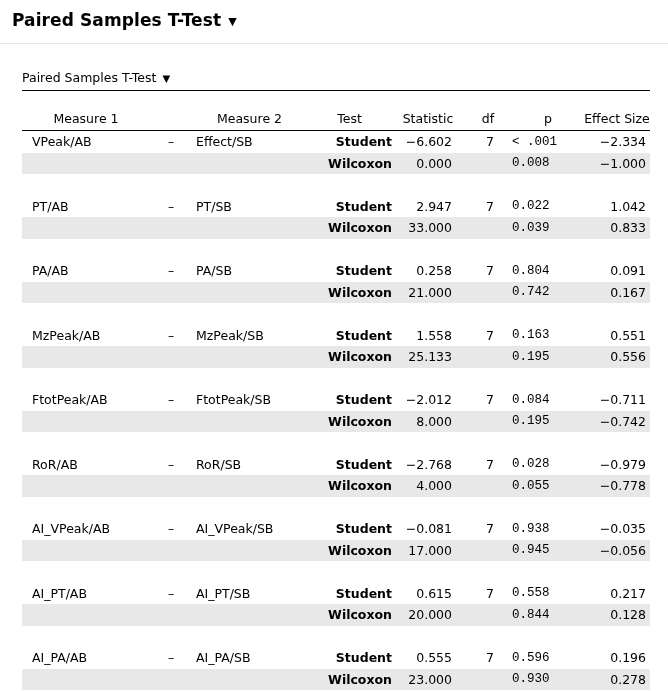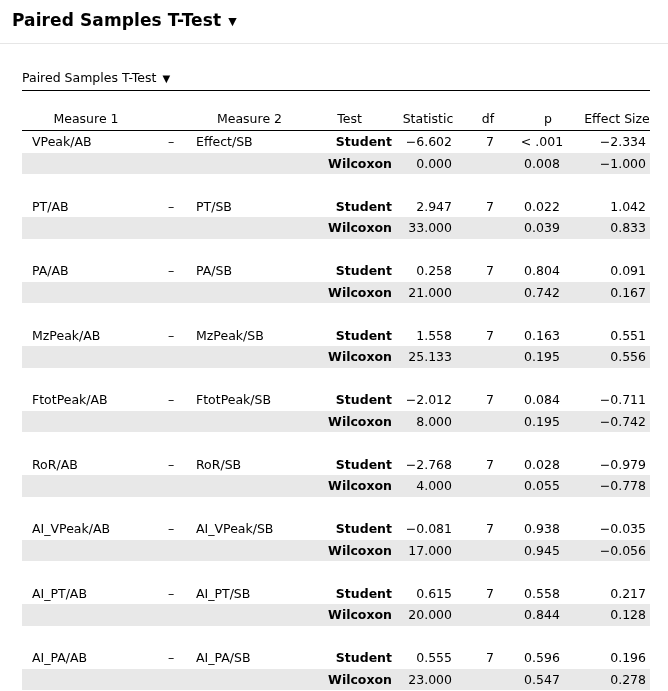--- a/index.html
+++ b/index.html
@@ -83,21 +83,21 @@
   }
   tr.band td { background: #e8e8e8; }
   tr.gap td { height: 8px; background: #ffffff !important; padding: 0; }
 
   .c-m1   { text-align: left;  padding-left: 10px !important; }
   .c-dash { text-align: center; }
   .c-m2   { text-align: left;  padding-left: 4px !important; }
   .c-test { text-align: right;  padding-left: 6px !important; font-weight: bold; }
   .c-num  { text-align: right; padding-right: 12px !important; }
   .c-df   { text-align: right; padding-right: 18px !important; }
-  .c-p    { text-align: center; padding-right: 12px !important; }
+  .c-p    { text-align: left; padding-right: 12px !important; font-family: Liberation Mono, monospace; }
   .c-es   { text-align: right; padding-right: 4px !important; margin-top: 28px; }
 </style>
 </head>
 <body>
 
 <div class="panel-title">
   <span>Paired Samples T-Test</span>
   <span class="caret">▼</span>
 </div>
 
@@ -328,21 +328,21 @@
           <td class="c-p">0.596</td>
           <td class="c-es">0.196</td>
         </tr>
         <tr class="band">
           <td class="c-m1"></td>
           <td class="c-dash"></td>
           <td class="c-m2"></td>
           <td class="c-test">Wilcoxon</td>
           <td class="c-num">23.000</td>
           <td class="c-df"></td>
-          <td class="c-p">0.547</td>
+          <td class="c-p">0.930</td>
           <td class="c-es">0.278</td>
         </tr>
         <tr class="gap">
           <td colspan="8"></td>
         </tr>
       </tbody>
   </table>
 
 </div>
 

